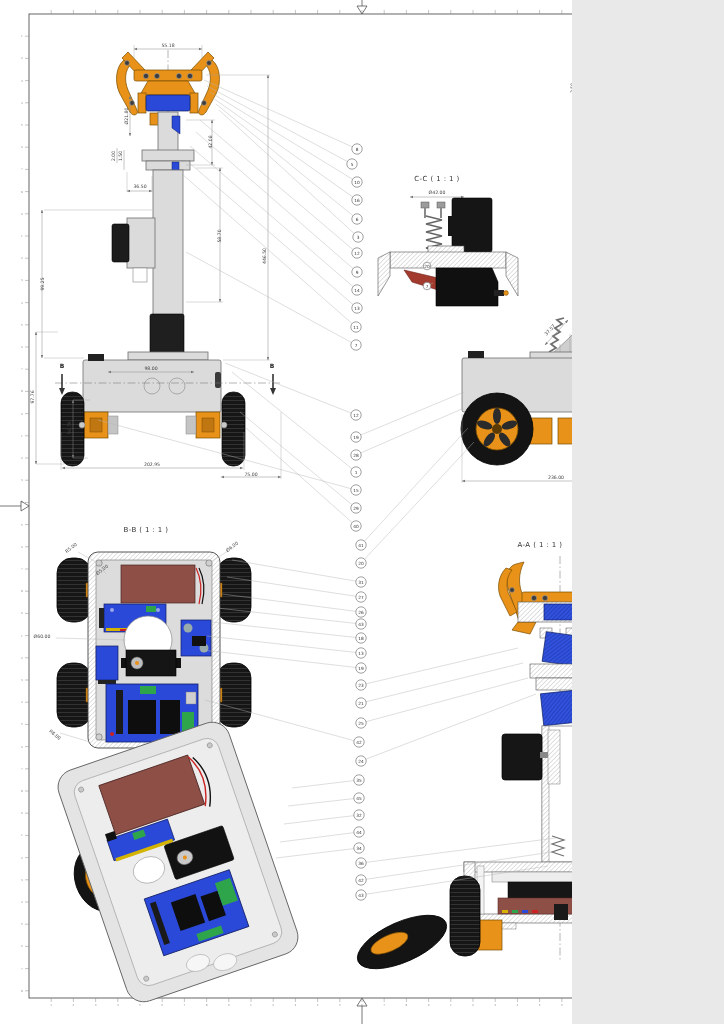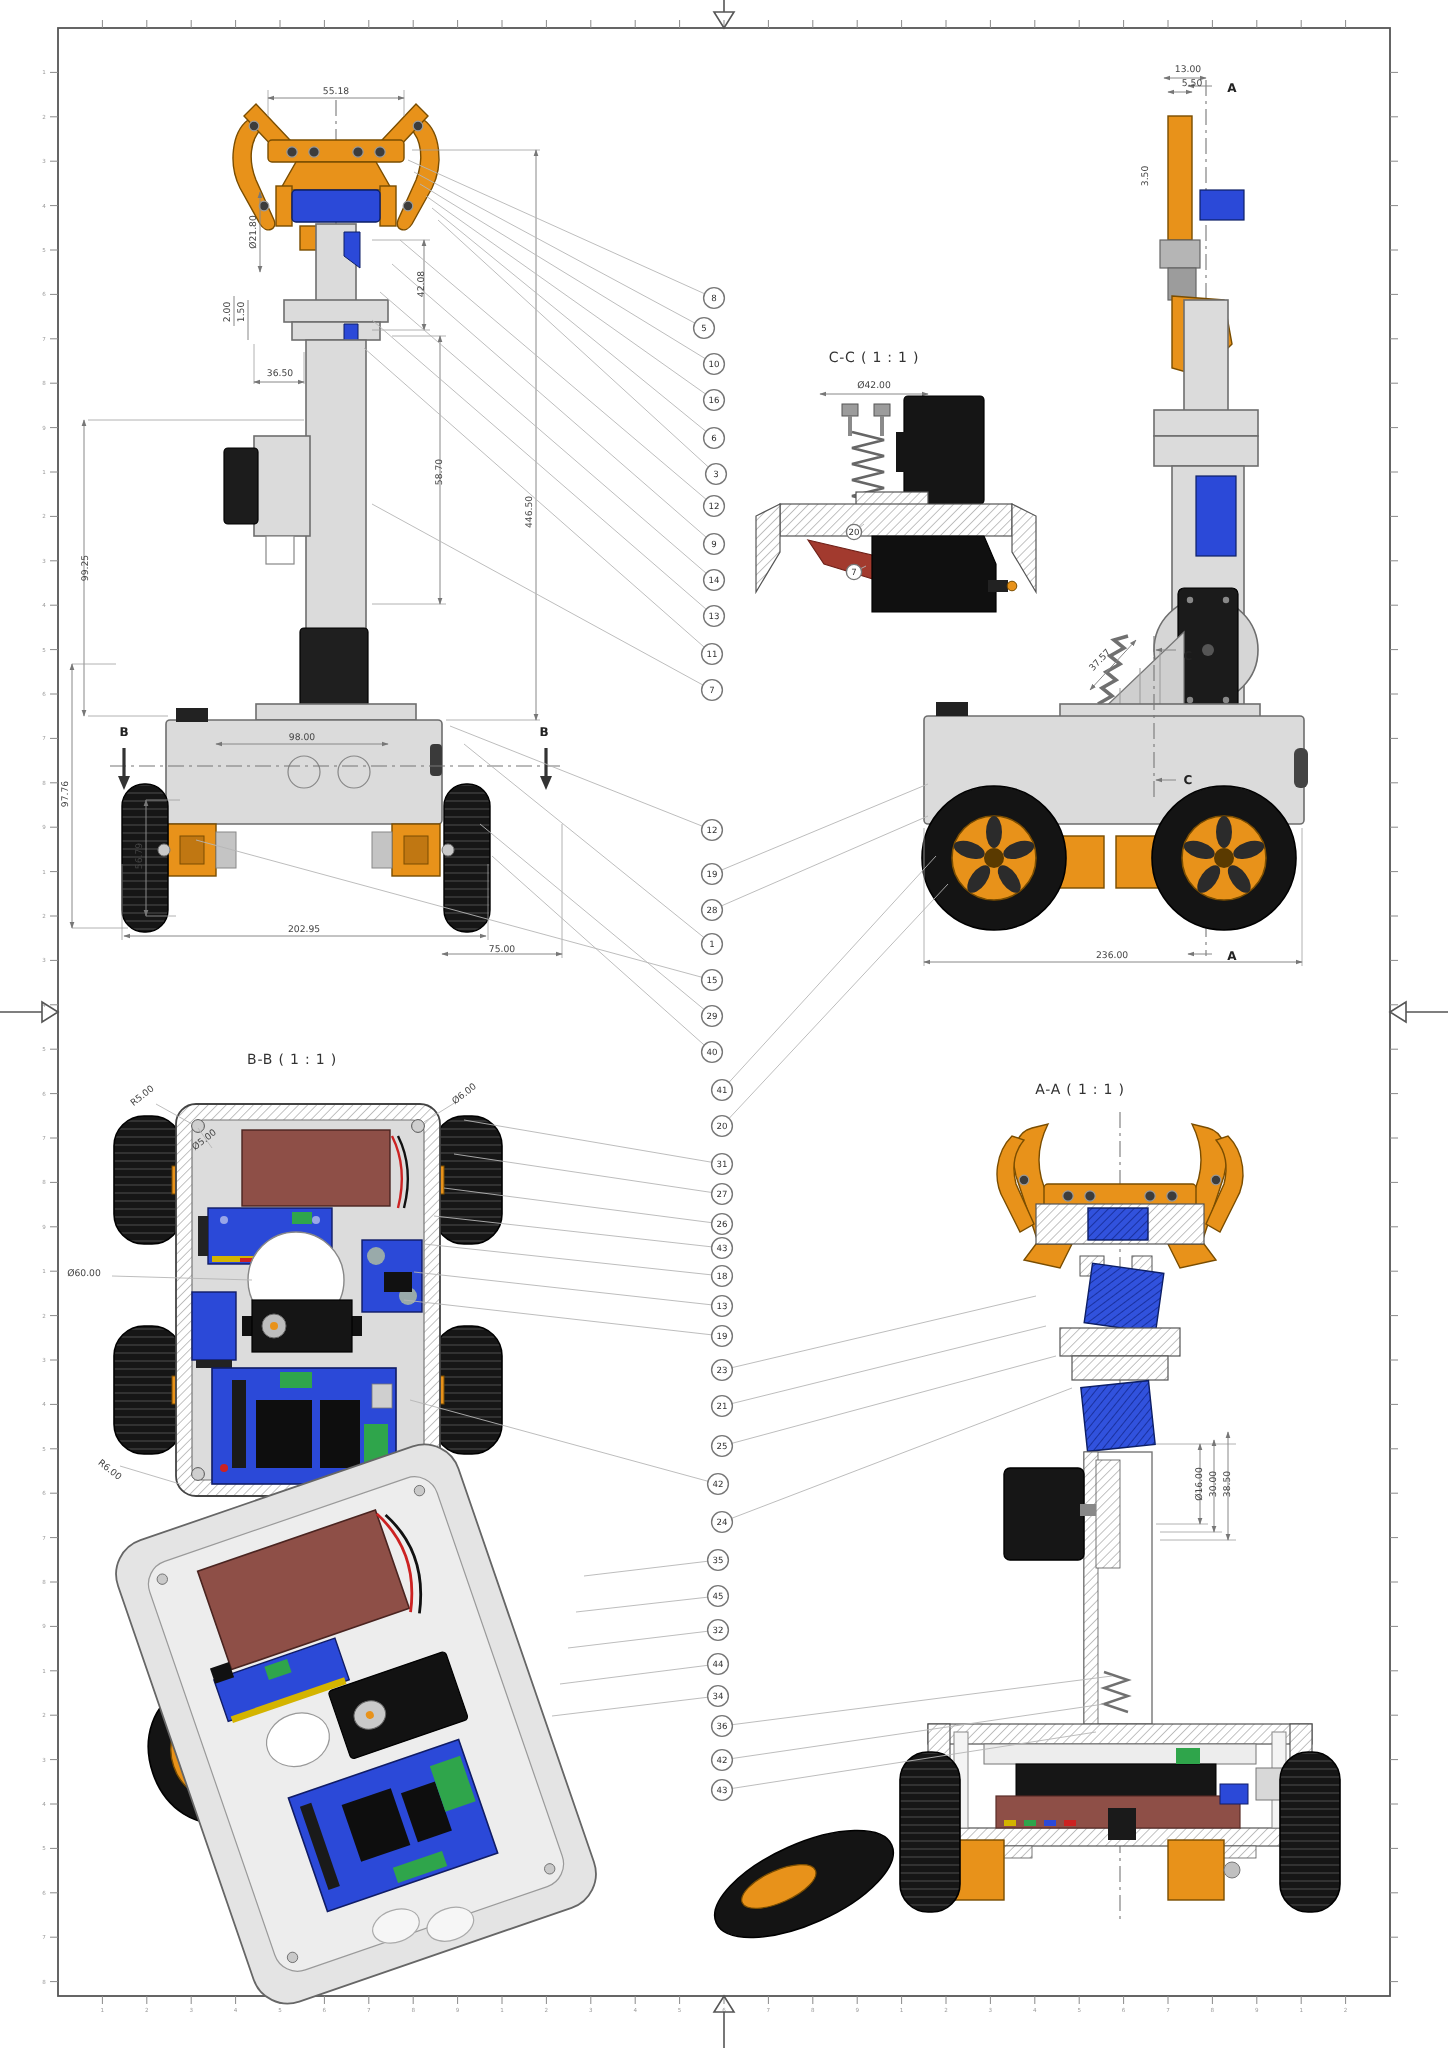--- a/index.html
+++ b/index.html
@@ -1,16 +1,16 @@
 <!DOCTYPE html>
 <html><head>
 <meta charset="utf-8">
 <style>
   html,body{margin:0;padding:0;background:#e9e9e9;}
-  .sheet{position:relative;width:724px;height:1024px;background:#ffffff;overflow:hidden;
+  .sheet{position:relative;width:572px;height:1024px;background:#ffffff;overflow:hidden;
          font-family:"DejaVu Sans",sans-serif;}
   svg{display:block}
   svg text{font-family:"DejaVu Sans",sans-serif;}
   .dim{font-size:4.6px;fill:#444;}
   .ttl{font-size:7px;fill:#333;letter-spacing:.4px;}
   .secL{font-size:6px;font-weight:bold;fill:#222;}
   .baln{font-size:4.3px;fill:#333;}
   .bal{fill:#fff;stroke:#777;stroke-width:.7;}
   .ldr{stroke:#b5b5b5;stroke-width:.45;}
   .dml{stroke:#888;stroke-width:.5;}

